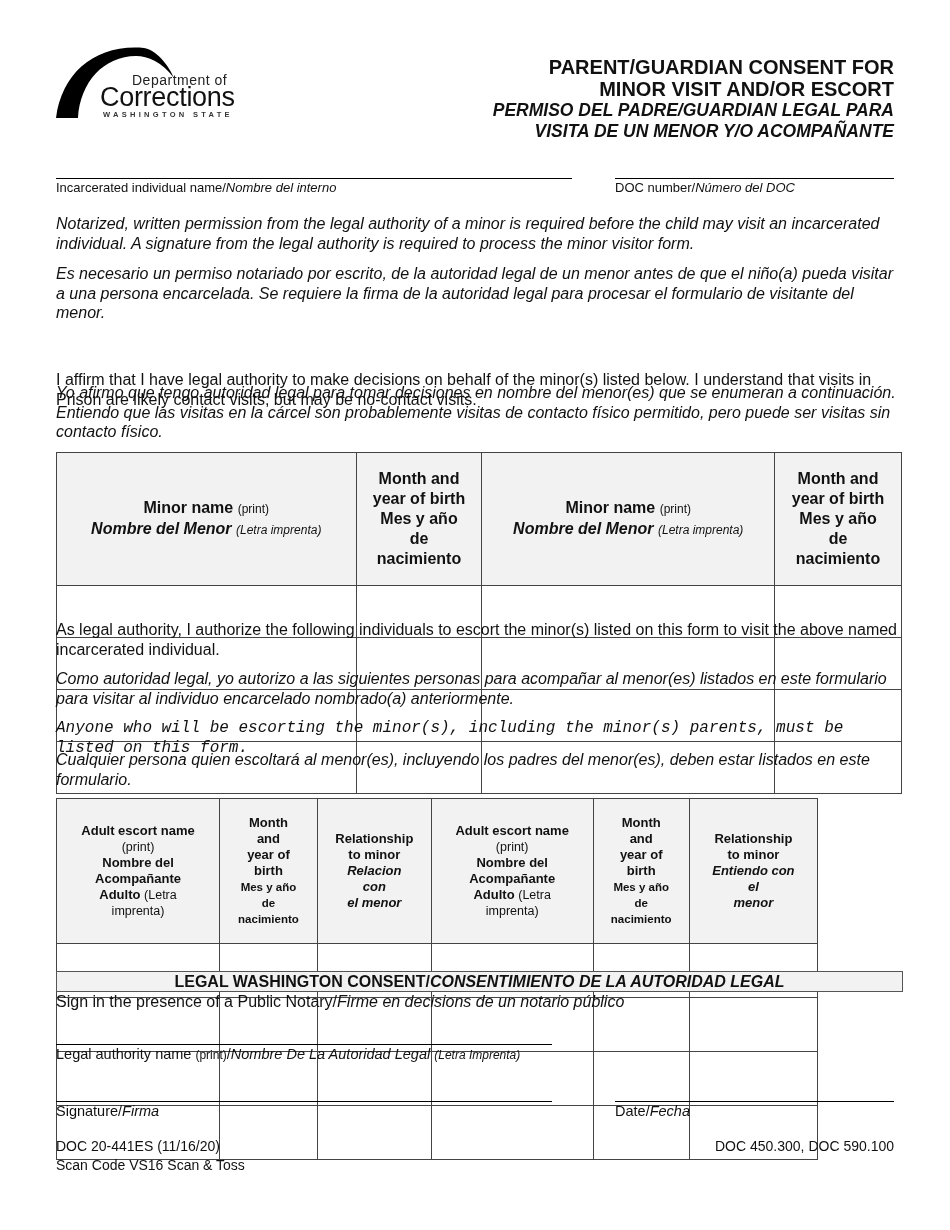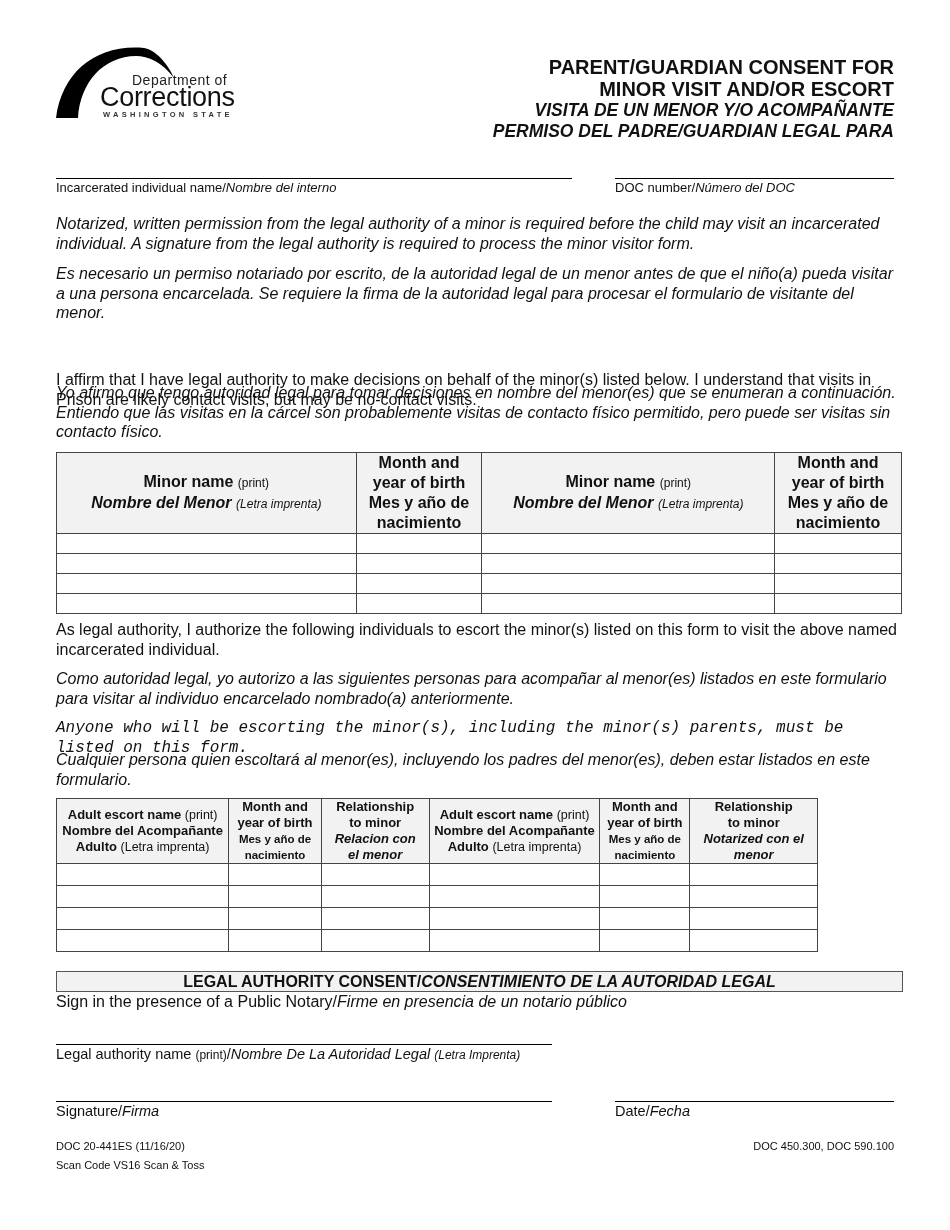--- a/index.html
+++ b/index.html
@@ -18,51 +18,51 @@
 
   .line { position: absolute; border-top: 1.5px solid #000; }
   .lbl { position: absolute; font-size: 13px; }
   .lbl i { font-style: italic; }
   .small { font-size: 12px; }
 
   .para { position: absolute; left: 56px; width: 845px; font-size: 16px; line-height: 19.5px; }
   .para.it { font-style: italic; }
 
   table.grid { position: absolute; border-collapse: collapse; }
-  table.grid td, table.grid th { border: 1.3px solid #444; padding: 0; }
+  table.grid td, table.grid th { border: 1.3px solid #444; padding: 16px; }
   table.grid th { background: #f2f2f2; font-weight: bold; text-align: center; vertical-align: middle; }
   .minor th { font-size: 16px; line-height: 20px; }
   .minor td { height: 19px; }
   .escort th { font-size: 13px; line-height: 16px; }
   .escort td { height: 21px; }
   .sub { font-weight: normal; font-size: 12px; }
   .esub { font-weight: normal; font-size: 12.5px; }
 
   .section-bar { position: absolute; left: 56px; top: 971px; width: 845px; height: 19px;
                  border: 1.3px solid #555; background: #f2f2f2; text-align: center;
                  font-weight: bold; font-size: 16px; line-height: 19px; }
-  .footer { position: absolute; font-size: 11px; line-height: 19px; }
+  .footer { position: absolute; font-size: 14px; line-height: 19px; }
 </style>
 </head>
 <body>
 
 <div class="abs logo">
   <svg width="120" height="78" viewBox="0 0 120 78">
     <path d="M0,76 C6,30 40,2 88,6 C100,8 112,22 118,36 C106,20 92,14 80,14 C48,14 24,40 22,76 Z" fill="#000"></path>
   </svg>
   <span class="dept">Department of</span>
   <span class="corr">Corrections</span>
   <span class="wa">WASHINGTON STATE</span>
 </div>
 
 <div class="abs title">
   <div class="t1">PARENT/GUARDIAN CONSENT FOR</div>
   <div class="t1">MINOR VISIT AND/OR ESCORT</div>
+  <div class="t2">PERMISO DEL PADRE/GUARDIAN LEGAL PARA</div>
   <div class="t2">VISITA DE UN MENOR Y/O ACOMPAÑANTE</div>
-  <div class="t2">PERMISO DEL PADRE/GUARDIAN LEGAL PARA</div>
 </div>
 
 <div class="line" style="left:56px; top:178px; width:516px;"></div>
 <div class="lbl" style="left:56px; top:180px;"><span>Incarcerated individual name/</span><i>Nombre del interno</i></div>
 <div class="line" style="left:615px; top:178px; width:279px;"></div>
 <div class="lbl" style="left:615px; top:180px;"><span>DOC number/</span><i>Número del DOC</i></div>
 
 <div class="para it" style="top:214px;">Notarized, written permission from the legal authority of a minor is required before the child may visit an incarcerated individual.  A signature from the legal authority is required to process the minor visitor form.</div>
 <div class="para it" style="top:264px;">Es necesario un permiso notariado por escrito, de la autoridad legal de un menor antes de que el niño(a) pueda visitar a una persona encarcelada. Se requiere la firma de la autoridad legal para procesar el formulario de visitante del menor.</div>
 <div class="para" style="top:333px;margin-top:37px;">I affirm that I have legal authority to make decisions on behalf of the minor(s) listed below.  I understand that visits in Prison are likely contact visits, but may be no-contact visits.</div>
@@ -165,21 +165,21 @@
     </th>
     <th>
       <span>Month and</span><br>
       <span>year of birth</span><br>
       <span style="font-size:11.5px">Mes y año de</span><br>
       <span style="font-size:11.5px">nacimiento</span>
     </th>
     <th>
       <span>Relationship</span><br>
       <span>to minor</span><br>
-      <i>Notarized con el</i><br>
+      <i>Entiendo con el</i><br>
       <i>menor</i>
     </th>
   </tr>
   <tr>
     <td></td>
     <td></td>
     <td></td>
     <td></td>
     <td></td>
     <td></td>
@@ -204,22 +204,22 @@
     <td></td>
     <td></td>
     <td></td>
     <td></td>
     <td></td>
     <td></td>
   </tr>
 </tbody>
   </table>
 
-<div class="section-bar"><span>LEGAL AUTHORITY CONSENT/</span><i>CONSENTIMIENTO DE LA AUTORIDAD LEGAL</i></div>
-<div class="lbl" style="left:56px; top:993px; font-size:16px;"><span>Sign in the presence of a Public Notary/</span><i>Firme en presencia de un notario público</i></div>
+<div class="section-bar"><span>LEGAL WASHINGTON CONSENT/</span><i>CONSENTIMIENTO DE LA AUTORIDAD LEGAL</i></div>
+<div class="lbl" style="left:56px; top:993px; font-size:16px;"><span>Sign in the presence of a Public Notary/</span><i>Firme en decisions de un notario público</i></div>
 
 <div class="line" style="left:56px; top:1044px; width:496px; border-top-width:1px;"></div>
 <div class="lbl" style="left:56px; top:1046px; font-size:14.5px;"><span>Legal authority name </span><span class="small">(print)</span><span>/</span><i>Nombre De La Autoridad Legal </i><i class="small">(Letra Imprenta)</i></div>
 
 <div class="line" style="left:56px; top:1101px; width:496px;"></div>
 <div class="lbl" style="left:56px; top:1103px; font-size:14.5px;"><span>Signature/</span><i>Firma</i></div>
 
 <div class="line" style="left:615px; top:1101px; width:279px;"></div>
 <div class="lbl" style="left:615px; top:1103px; font-size:14.5px;"><span>Date/</span><i>Fecha</i></div>
 

